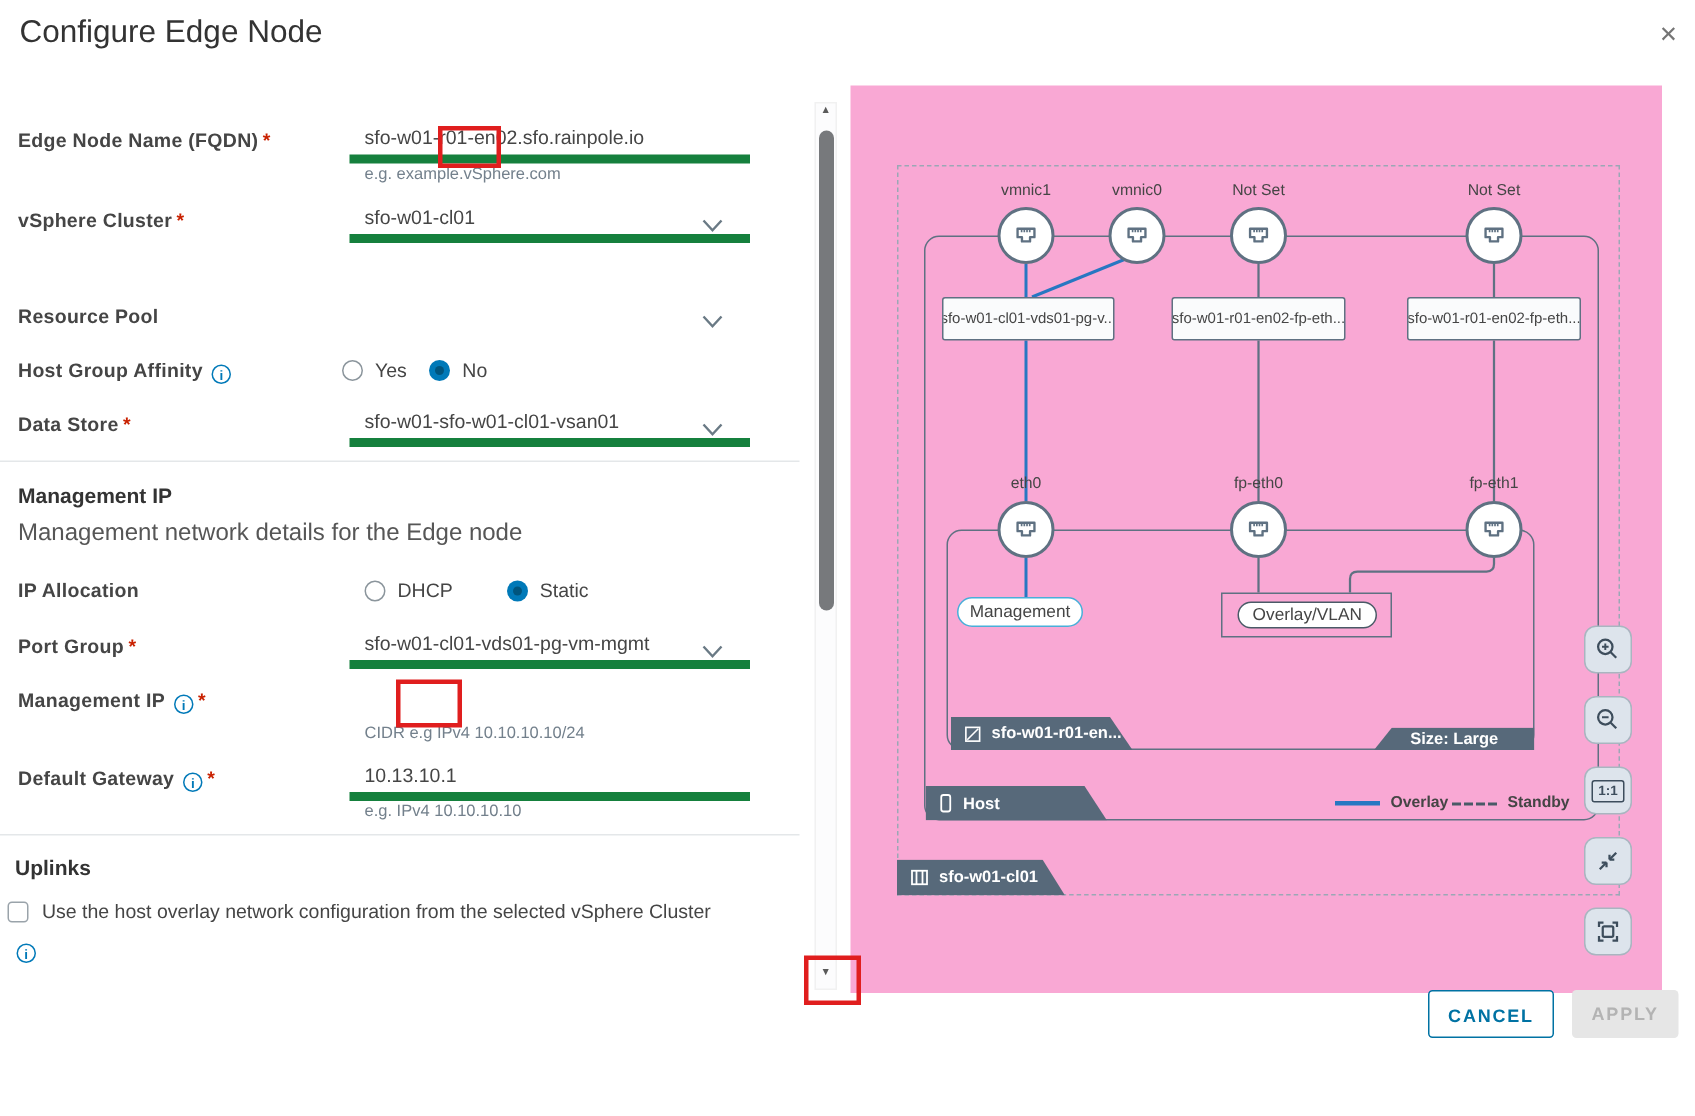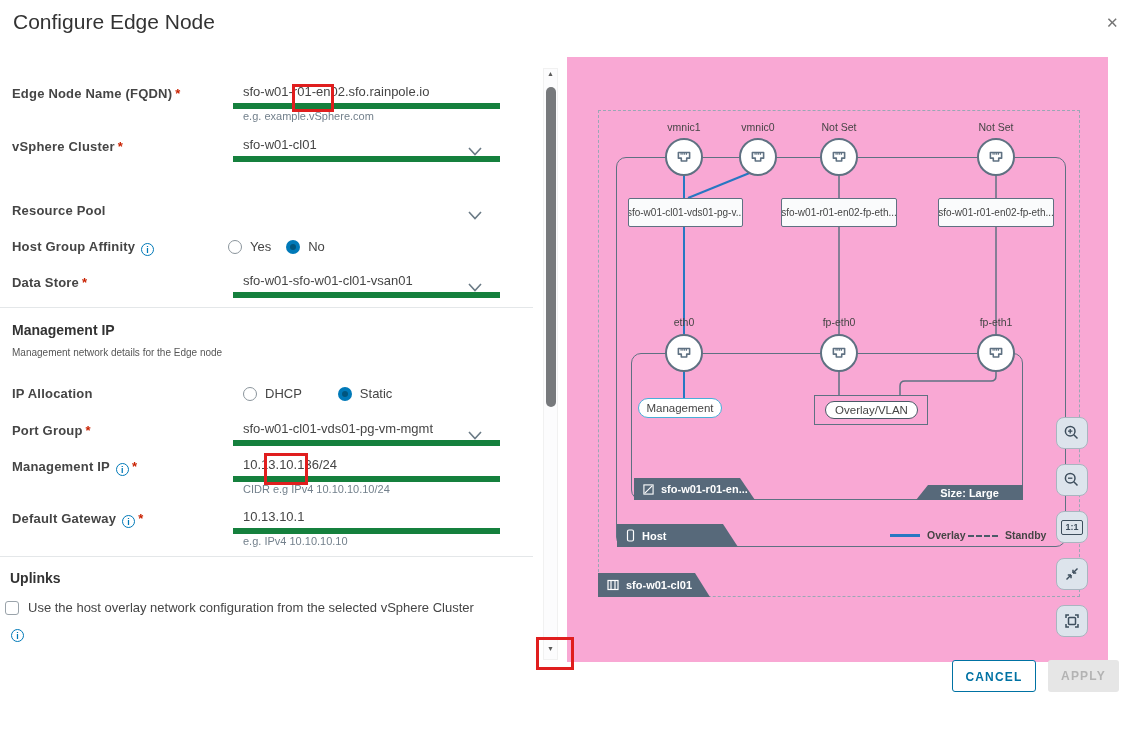--- a/index.html
+++ b/index.html
@@ -15,21 +15,21 @@
   .info-i{display:inline-block;width:13px;height:13px;border:1px solid #0079b8;border-radius:50%;
           color:#0079b8;font-size:9px;font-weight:700;font-style:normal;line-height:13px;text-align:center;
           margin-left:6px;vertical-align:-2px;box-sizing:border-box;}
   .input{position:absolute;left:233px;width:257px;height:19px;border-bottom:6px solid #15803d;
          padding-left:10px;font-size:13px;color:#454545;white-space:nowrap;}
   .ph{color:#9aa0a6;}
   .help{position:absolute;left:243px;width:260px;font-size:11px;line-height:13px;color:#73808c;}
   .chev{position:absolute;left:468px;width:16px;height:10px;}
   .divider{position:absolute;left:0;width:533px;border-top:1px solid #e4e7e9;}
   .sect{position:absolute;left:12px;font-size:14px;font-weight:600;color:#333;}
-  .sub{position:absolute;left:12px;font-size:10px;color:#565656;}
+  .sub{position:absolute;left:12px;font-size:16px;color:#565656;}
   .radio-row{position:absolute;display:flex;align-items:center;font-size:13px;color:#454545;}
   .radio{display:inline-block;width:14px;height:14px;border-radius:50%;border:1px solid #8b959c;background:#fff;box-sizing:border-box;}
   .radio.on{border:none;background:#0079b8;position:relative;}
   .radio.on::after{content:"";position:absolute;left:4px;top:4px;width:6px;height:6px;border-radius:50%;background:#00557e;}
   .rlabel{margin-left:8px;}
   .cbrow{position:absolute;font-size:13px;line-height:25px;color:#454545;}
   .cb{display:inline-block;width:14px;height:14px;border:1px solid #9aa3aa;border-radius:3px;background:#fff;
       vertical-align:-3px;margin-right:9px;box-sizing:border-box;}
 
   
@@ -154,23 +154,20 @@
   </div>
   <span class="chev" style="top:426px">
     <svg width="14" height="9" viewBox="0 0 14 9">
         <path d="M1 1 L7 7.5 L13 1" fill="none" stroke="#6a7a85" stroke-width="1.6"></path>
       </svg>
   </span>
 
   <div class="lbl" style="top:459px">
     <span>Management IP</span><span class="info-i">i</span><span class="req">*</span>
   </div>
-  <div class="input" style="top:457px">
-    <span>10.13.10.136/24</span>
-  </div>
   <div class="help" style="top:483px">CIDR e.g IPv4 10.10.10.10/24</div>
 
   <div class="lbl" style="top:511px">
     <span>Default Gateway</span><span class="info-i">i</span><span class="req">*</span>
   </div>
   <div class="input" style="top:509px">
     <span>10.13.10.1</span>
   </div>
   <div class="help" style="top:535px">e.g. IPv4 10.10.10.10</div>
 

